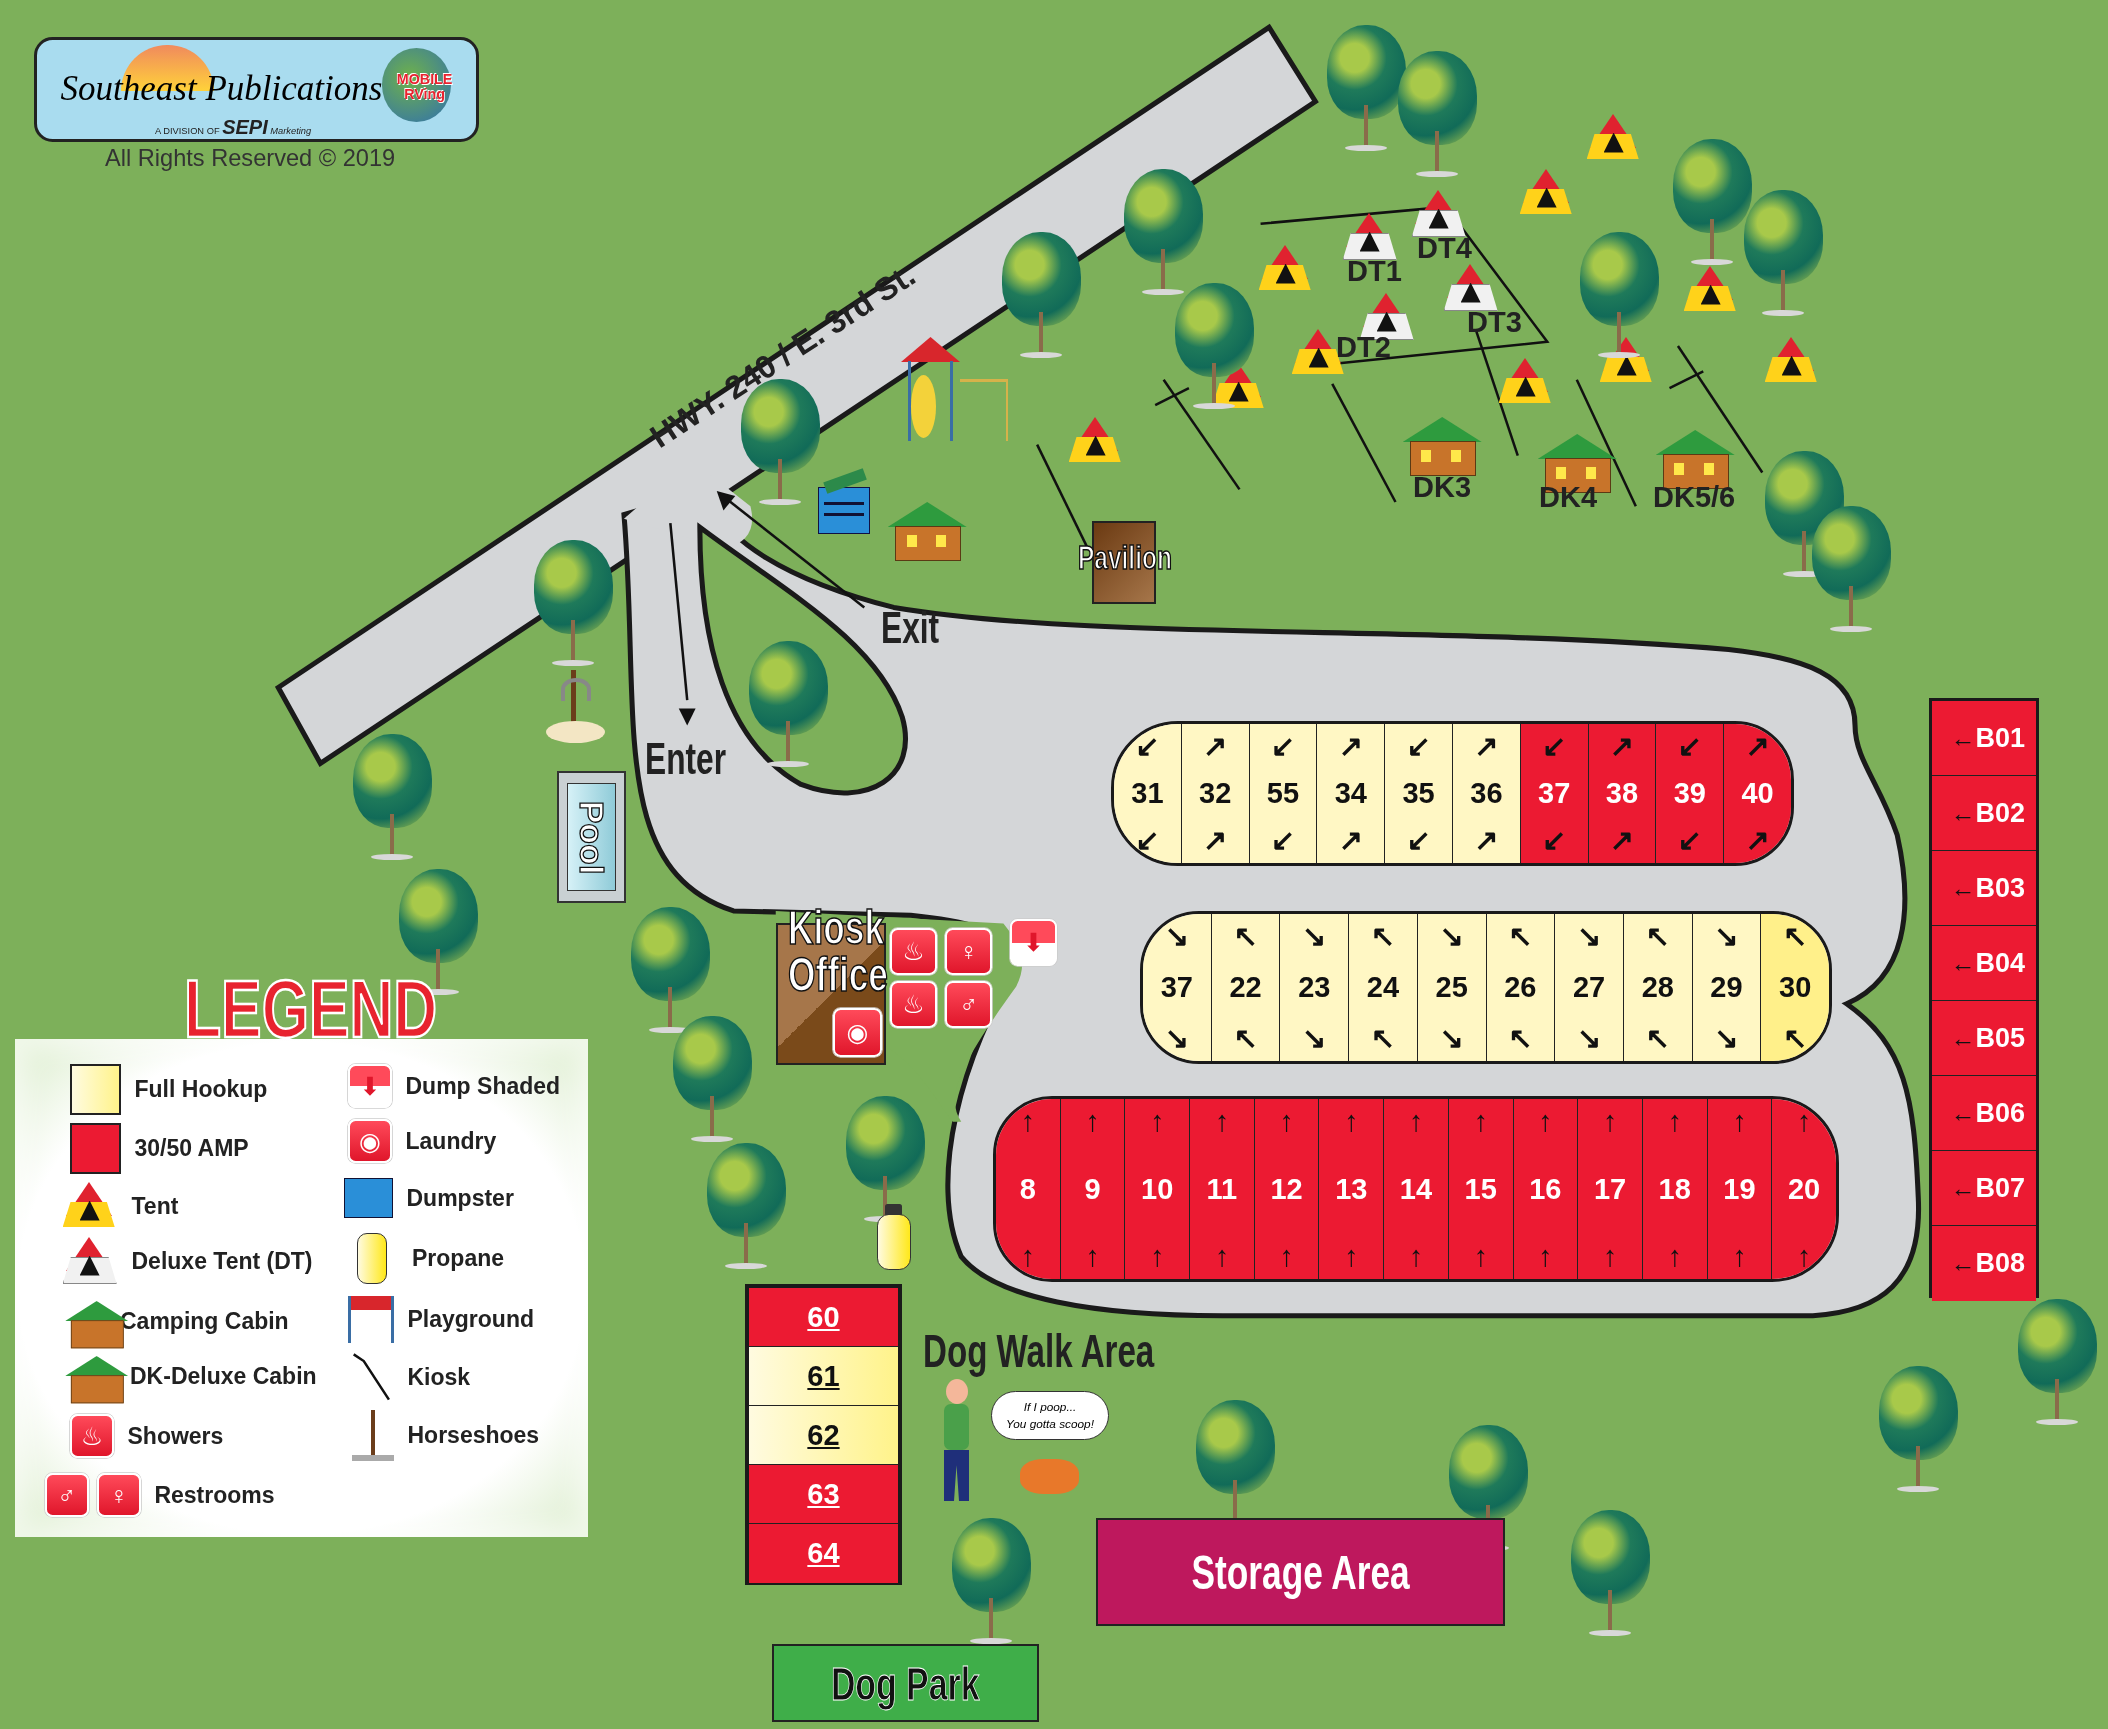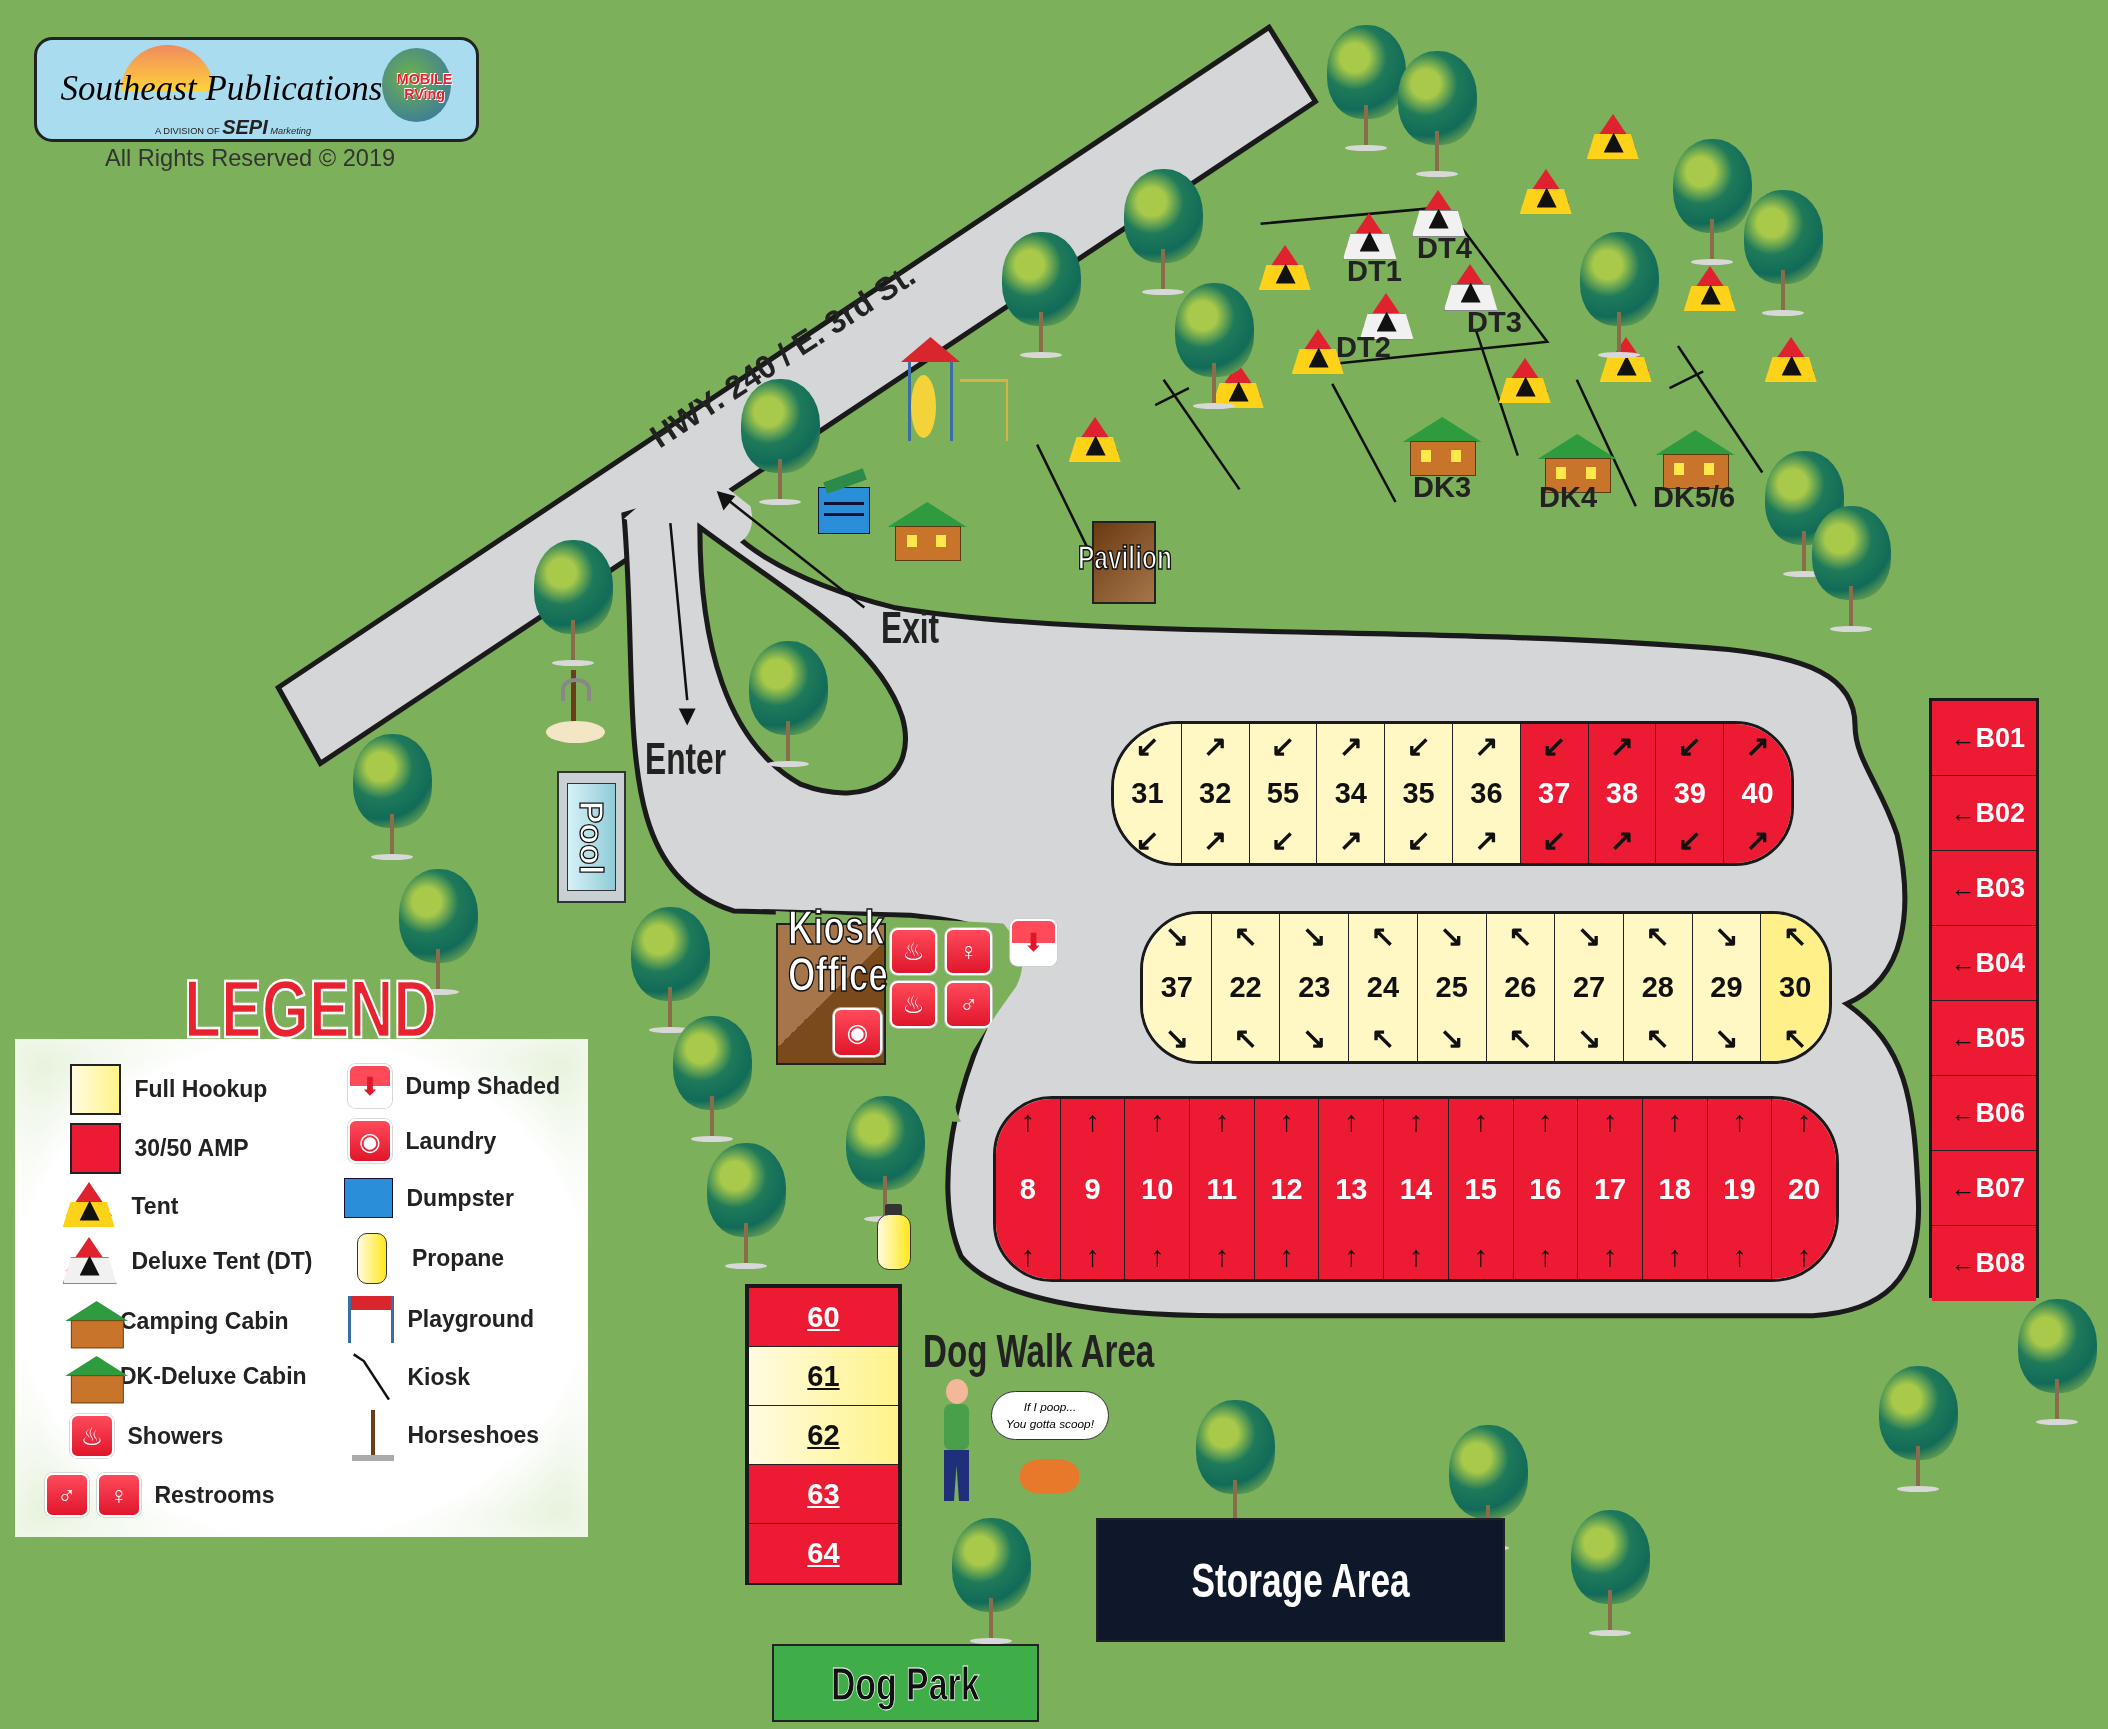--- a/index.html
+++ b/index.html
@@ -610,21 +610,21 @@
   <div style="position:absolute;left:11.8px;top:0;width:22px;height:25px;border-radius:50%;background:#f4b79a;"></div>
   <div style="position:absolute;left:10px;top:25px;width:25px;height:46px;background:#4aa04a;border-radius:6.7px;"></div>
   <div style="position:absolute;left:10px;top:71px;width:25px;height:51px;background:#1f2f7a;clip-path:polygon(0 0,100% 0,100% 100%,60% 100%,50% 30%,40% 100%,0 100%);"></div>
 </div>
 <div class="abs" style="left:1020px;top:1459px;width:59px;height:35px;border-radius:40%;background:#e8782a;"></div>
 <div class="abs" style="left:991px;top:1391px;width:118px;height:49px;border-radius:25px;background:#fff;border:1.7px solid #333;font-style:italic;font-size:11.8px;text-align:center;line-height:17px;padding-top:6.7px;box-sizing:border-box;">
   <div>If I poop...</div>
     <div>You gotta scoop!</div>
 </div>
 
-<div class="area" style="left:1096px;top:1518px;width:409px;height:124px;background:#0f172a;">
+<div class="area" style="left:1096px;top:1518px;width:409px;height:108px;background:#be185d;">
   <span class="label-cond" style="color:#fff;font-size:49px;transform-origin:center;">Storage Area</span>
 </div>
 
 <div class="area" style="left:772px;top:1644px;width:267px;height:78px;background:#3fae49;">
   <span class="label-cond" style="color:#111;font-size:47px;transform-origin:center;-webkit-text-stroke:0.8px #fff;">Dog Park</span>
 </div>
 
 <div class="abs legend-title label-cond" style="transform-origin:left top;transform:scaleX(0.75);">LEGEND</div>
 <div class="abs legend">
   <div class="lg-item" style="left:55px;top:25px">
@@ -656,21 +656,21 @@
         <div class="roof"></div>
         <div class="wall"></div>
       </div>
       <span class="txt" style="margin-left:0">Camping Cabin</span>
     </div>
   <div class="lg-item" style="left:38px;top:312px">
       <div class="cabin" style="position:relative;width:67px;height:51px;transform:scale(.8);">
         <div class="roof"></div>
         <div class="wall"></div>
       </div>
-      <span class="txt" style="margin-left:0">DK-Deluxe Cabin</span>
+      <span class="txt" style="margin-left:10px">DK-Deluxe Cabin</span>
     </div>
   <div class="lg-item" style="left:55px;top:375px">
       <div class="ico-red">♨</div>
       <span class="txt">Showers</span>
     </div>
   <div class="lg-item" style="left:29.5px;top:434px">
       <div class="ico-red">♂</div>
       <div class="ico-red" style="margin-left:8.4px">♀</div>
       <span class="txt">Restrooms</span>
     </div>

